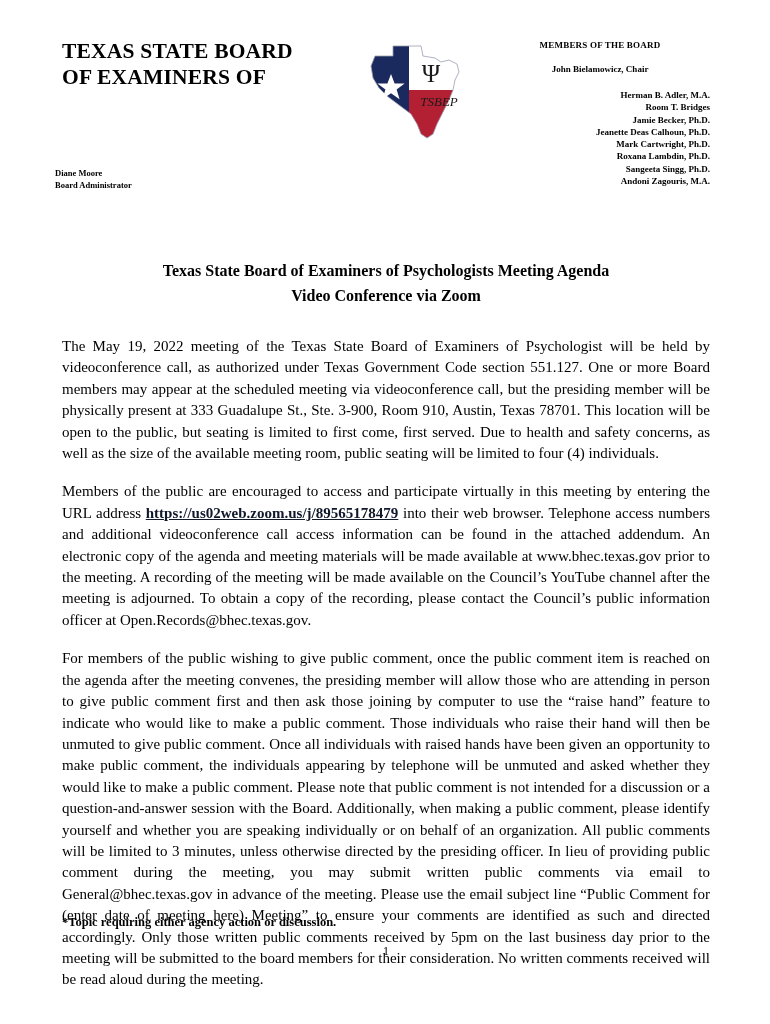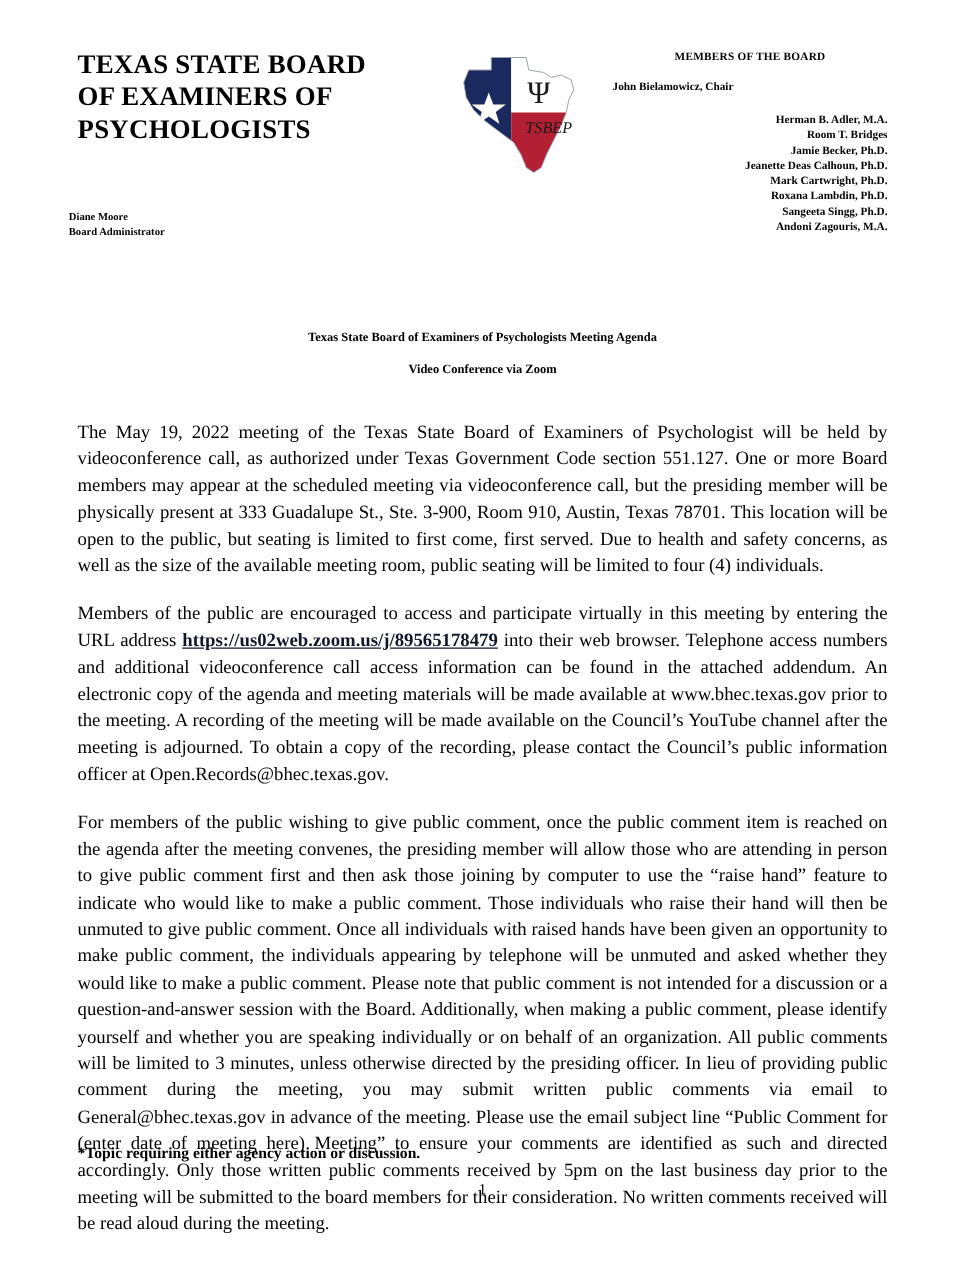--- a/index.html
+++ b/index.html
@@ -69,41 +69,41 @@
   .board-heading {
     font-size: 9px;
     font-weight: bold;
     letter-spacing: 0.2px;
     text-align: center;
     margin-bottom: 14px;
   }
   .board-chair {
     font-size: 9px;
     font-weight: bold;
-    text-align: left;
+    text-align: center;
     margin-bottom: 15px;
   }
   .board-list {
     font-size: 9px;
     font-weight: bold;
     line-height: 12.3px;
   }
   .board-list .member { display: block; }
 
   
   .headings {
     position: absolute;
     left: 62px;
     top: 258px;
     width: 648px;
     text-align: center;
   }
   .headings .h {
     display: block;
-    font-size: 10px;
+    font-size: 16px;
     font-weight: bold;
     line-height: 25px;
   }
 
   
   .body-text {
     position: absolute;
     left: 62px;
     top: 336px;
     width: 648px;
@@ -144,21 +144,20 @@
 </head>
 <body>
 
 <div class="page">
 
   <div class="letterhead">
 
     <div class="org-title">
       <span class="line">TEXAS STATE BOARD</span>
       <span class="line">OF EXAMINERS OF</span>
-      <span class="line">PSYCHOLOGISTS</span>
     </div>
 
     <div class="admin-block">
       <span class="line">Diane Moore</span>
       <span class="line">Board Administrator</span>
     </div>
 
     <div class="logo">
       <svg viewBox="0 0 110 105" xmlns="http://www.w3.org/2000/svg">
         <defs>

